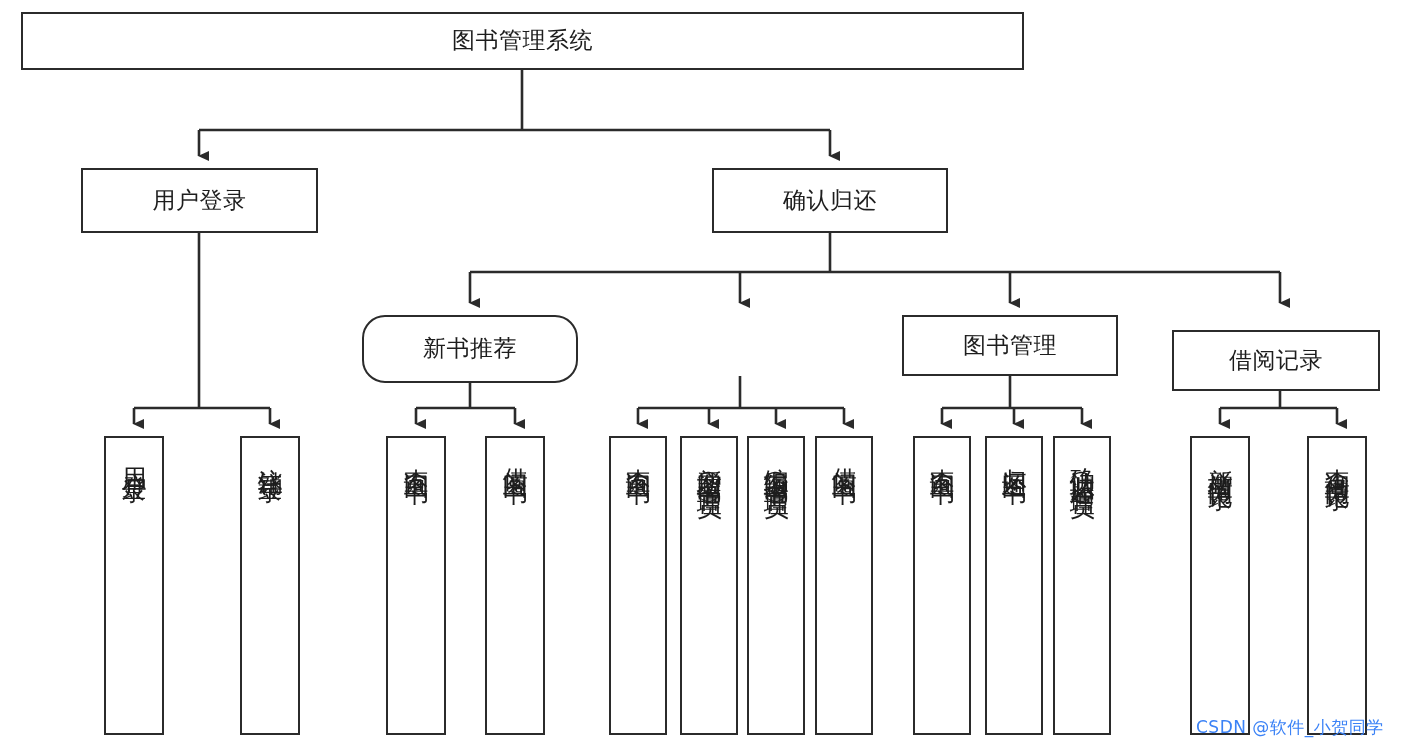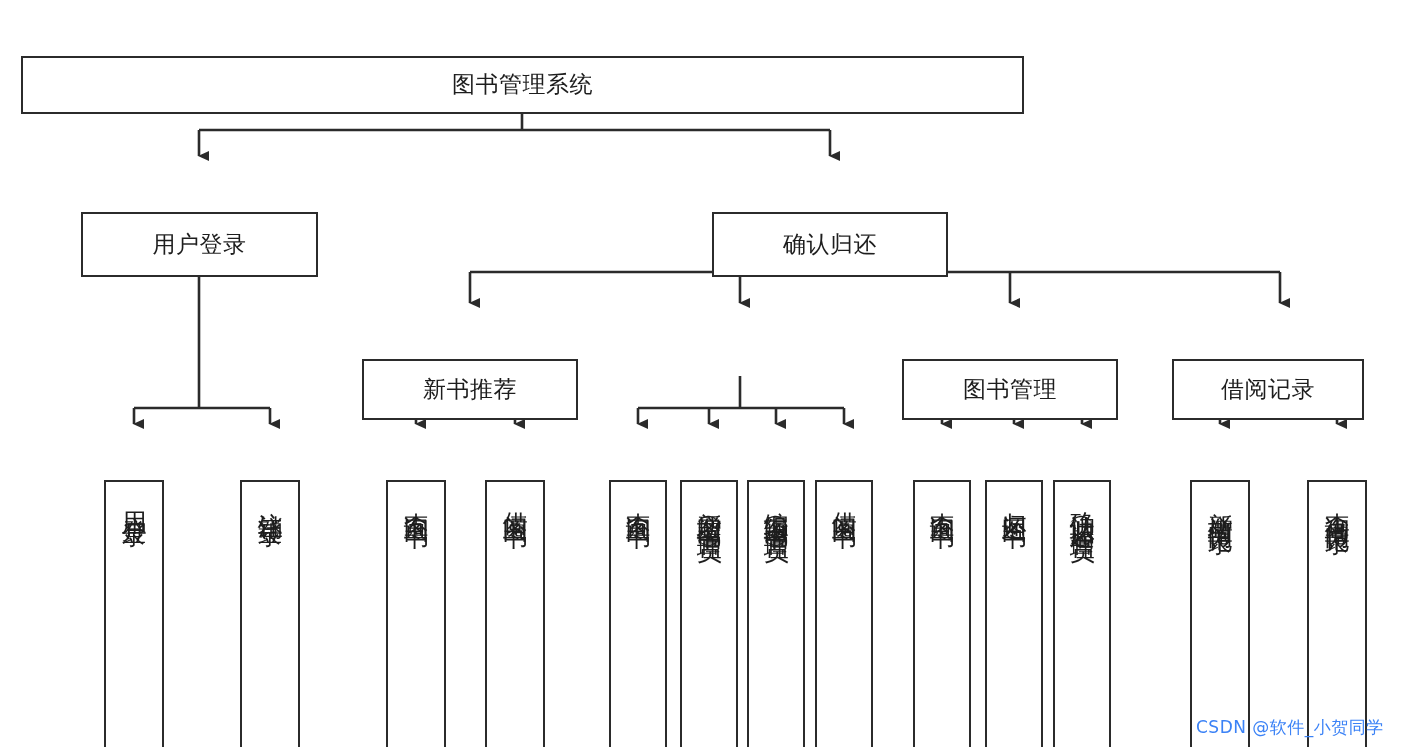--- a/index.html
+++ b/index.html
@@ -28,21 +28,20 @@
   }
   .node {
     position: absolute;
     box-sizing: border-box;
     background: #ffffff;
     border: 2.5px solid #2b2b2b;
     display: flex;
     align-items: center;
     justify-content: center;
     text-align: center;
-    margin-top: 44px;
   }
   .node .lbl {
     display: block;
     line-height: 1.18;
     letter-spacing: 0.5px;
     color: #1d1d1d;
   }
   
   .node.h .lbl {
     font-size: 23px;
@@ -129,27 +128,27 @@
     <span class="lbl">图书管理系统</span>
   </div>
 
   <div class="node h" style="left:81px; top:168px; width:237px; height:65px;">
     <span class="lbl">用户登录</span>
   </div>
   <div class="node h" style="left:712px; top:168px; width:236px; height:65px;">
     <span class="lbl">确认归还</span>
   </div>
 
-  <div class="node h" style="left:362px; top:315px; width:216px; height:61px;">
+  <div class="node h" style="left:362px; top:315px; width:216px; height:68px;border-radius:23px;">
     <span class="lbl">新书推荐</span>
   </div>
   <div class="node h" style="left:902px; top:315px; width:216px; height:61px;">
     <span class="lbl">图书管理</span>
   </div>
-  <div class="node h" style="left:1172px; top:315px; width:192px; height:61px;">
+  <div class="node h" style="left:1172px; top:330px; width:208px; height:61px;">
     <span class="lbl">借阅记录</span>
   </div>
 
   <div class="node v" style="left:104px; top:436px; width:60px; height:299px;">
     <span class="lbl">用户登录</span>
   </div>
   <div class="node v" style="left:240px; top:436px; width:60px; height:299px;">
     <span class="lbl">注销登录</span>
   </div>
 

